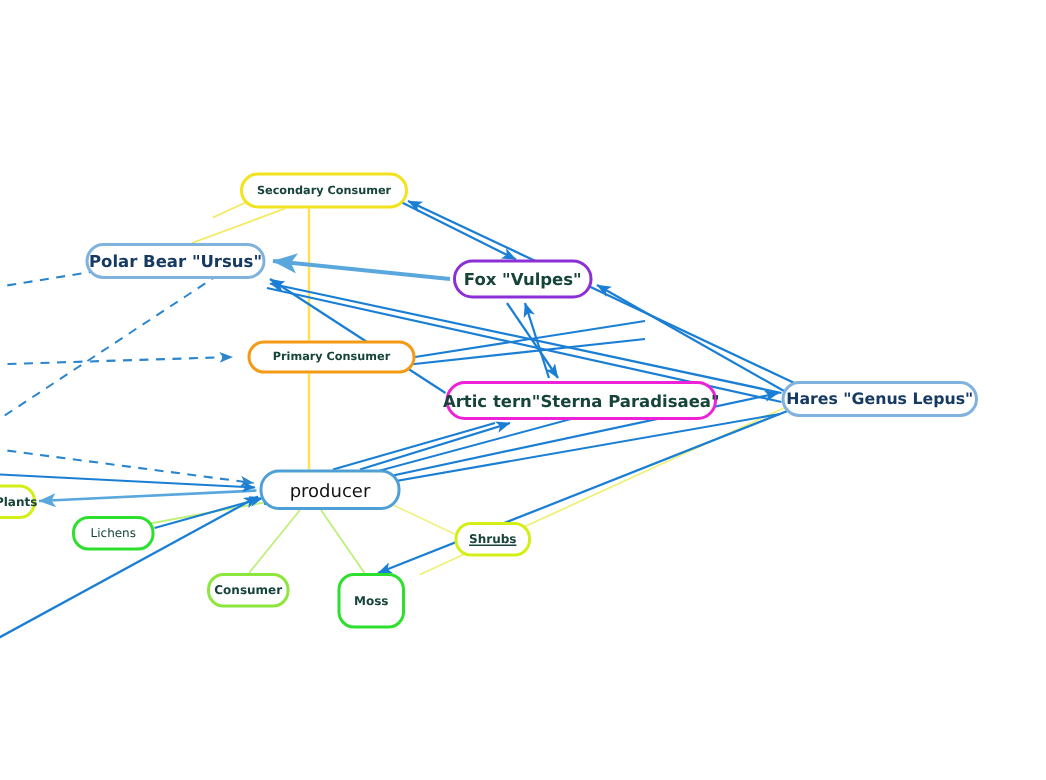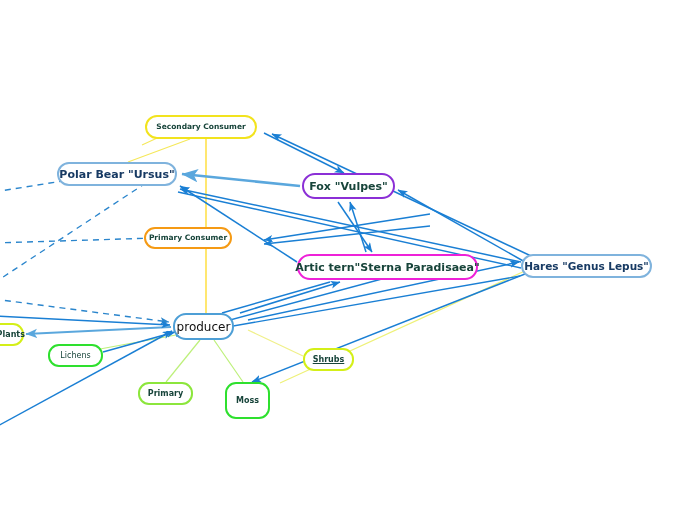--- a/index.html
+++ b/index.html
@@ -120,50 +120,50 @@
 
       <path d="M-6,428 L172,331" stroke="#1a7fd4" stroke-width="1.5" fill="none" marker-end="url(#arrBlue)"></path>
       <path d="M-6,316 L170,325" stroke="#1a7fd4" stroke-width="1.4" fill="none" marker-end="url(#arrBlue)"></path>
 
       <path d="M520,276 L176,336" stroke="#1a7fd4" stroke-width="1.4" fill="none"></path>
       <path d="M430,266 L178,334" stroke="#1a7fd4" stroke-width="1.3" fill="none"></path>
     </g>
   </svg>
 
   <div id="node-layer">
-      <div class="node" style="left: 145px; top: 115px; width: 112px; height: 24px; border-radius: 12px; border-color: rgb(242, 227, 30); text-align: right;">
+      <div class="node" style="left: 160px; top: 115px; width: 112px; height: 24px; border-radius: 12px; border-color: rgb(242, 227, 30); text-align: right;">
         <span class="node-label" style="color: rgb(23, 68, 58); font-size: 7.5px; font-weight: bold;">Secondary Consumer</span>
       </div>
       <div class="node" style="left: 57px; top: 162px; width: 120px; height: 24px; border-radius: 12px; border-color: rgb(127, 179, 221);">
         <span class="node-label" style="color: rgb(23, 58, 99); font-size: 11px; font-weight: bold;">Polar Bear "Ursus"</span>
       </div>
       <div class="node" style="left: 302px; top: 173px; width: 93px; height: 26px; border-radius: 13px; border-color: rgb(139, 47, 214);">
         <span class="node-label" style="color: rgb(23, 68, 58); font-size: 11px; font-weight: bold;">Fox "Vulpes"</span>
       </div>
-      <div class="node" style="left: 144px; top: 227px; width: 88px; height: 22px; border-radius: 11px; border-color: rgb(245, 154, 20); align-items: center;">
+      <div class="node" style="left: 165px; top: 227px; width: 112px; height: 22px; border-radius: 11px; border-color: rgb(245, 154, 20); align-items: center;">
         <span class="node-label" style="color: rgb(23, 68, 58); font-size: 7.5px; font-weight: bold;">Primary Consumer</span>
       </div>
       <div class="node" style="left: 297px; top: 254px; width: 181px; height: 26px; border-radius: 13px; border-color: rgb(238, 33, 216);">
         <span class="node-label" style="color: rgb(23, 68, 58); font-size: 11px; font-weight: bold;">Artic tern"Sterna Paradisaea"</span>
       </div>
       <div class="node" style="left: 521px; top: 254px; width: 131px; height: 24px; border-radius: 12px; border-color: rgb(127, 179, 221);">
         <span class="node-label" style="color: rgb(23, 58, 99); font-size: 10.5px; font-weight: bold;">Hares "Genus Lepus"</span>
       </div>
-      <div class="node" style="left: 173px; top: 313px; width: 61px; height: 27px; border-radius: 13px; border-color: rgb(78, 159, 214);">
+      <div class="node" style="left: 173px; top: 313px; width: 94px; height: 27px; border-radius: 13px; border-color: rgb(78, 159, 214);">
         <span class="node-label" style="color: rgb(17, 17, 17); font-size: 12px; font-weight: normal;">producer</span>
       </div>
       <div class="node" style="left: -24px; top: 323px; width: 48px; height: 23px; border-radius: 11px; border-color: rgb(212, 239, 24);">
         <span class="node-label" style="color: rgb(23, 68, 58); font-size: 8px; font-weight: bold; margin-left: 14px;">c Plants</span>
       </div>
       <div class="node" style="left: 48px; top: 344px; width: 55px; height: 23px; border-radius: 11px; border-color: rgb(46, 224, 46);">
         <span class="node-label" style="color: rgb(23, 68, 58); font-size: 8px; font-weight: normal;">Lichens</span>
       </div>
       <div class="node" style="left: 303px; top: 348px; width: 51px; height: 23px; border-radius: 11px; border-color: rgb(212, 239, 24);">
         <span class="node-label" style="color: rgb(23, 68, 58); font-size: 8px; font-weight: bold; text-decoration: underline;">Shrubs</span>
       </div>
       <div class="node" style="left: 138px; top: 382px; width: 55px; height: 23px; border-radius: 11px; border-color: rgb(140, 230, 60);">
-        <span class="node-label" style="color: rgb(23, 68, 58); font-size: 8px; font-weight: bold;">Primary</span>
+        <span class="node-label" style="color: rgb(23, 68, 58); font-size: 8px; font-weight: bold;">Consumer</span>
       </div>
       <div class="node" style="left: 225px; top: 382px; width: 45px; height: 37px; border-radius: 11px; border-color: rgb(46, 224, 46);">
         <span class="node-label" style="color: rgb(23, 68, 58); font-size: 8px; font-weight: bold;">Moss</span>
       </div>
     </div>
 </div>
 
 </body></html>

